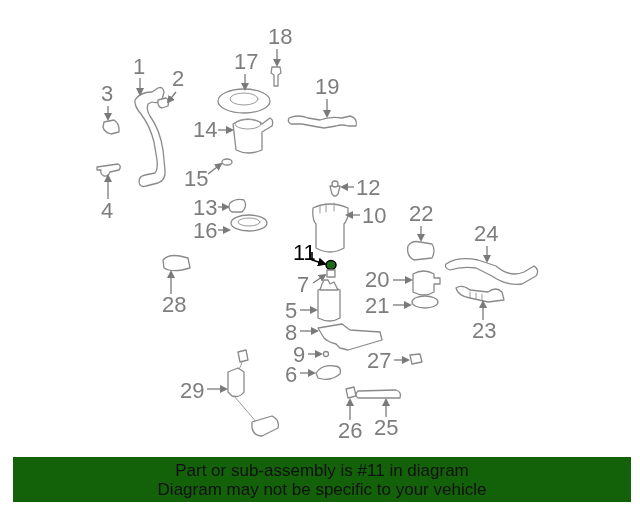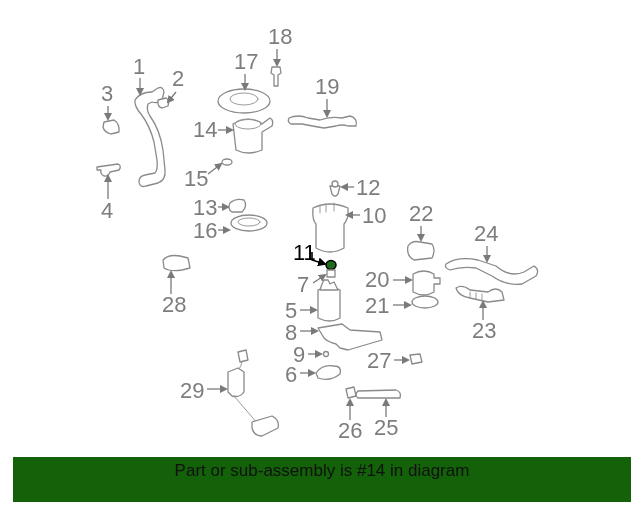--- a/index.html
+++ b/index.html
@@ -209,14 +209,15 @@
     <path class="part-detail" d="M242,362 Q240,370 236,372"></path>
     <path class="part" d="M228,372 L238,368 L244,372 L244,392 Q240,398 232,396 L228,392 Z"></path>
     <path class="part-detail" d="M234,396 L258,424"></path>
     <path class="part" d="M252,422 L272,416 Q280,420 278,428 L262,436 Q254,436 252,428 Z"></path>
   </g>
   <text class="callout" x="180" y="398">29</text>
   <line class="leader" x1="207" y1="389" x2="226" y2="389" marker-end="url(#ah)"></line>
 </svg>
 
 <div id="banner">
-  <div>Part or sub-assembly is #14 in diagram</div>
+  <div>Part or sub-assembly is #11 in diagram</div>
+  <div>Diagram may not be specific to your vehicle</div>
 </div>
 
 </body></html>

